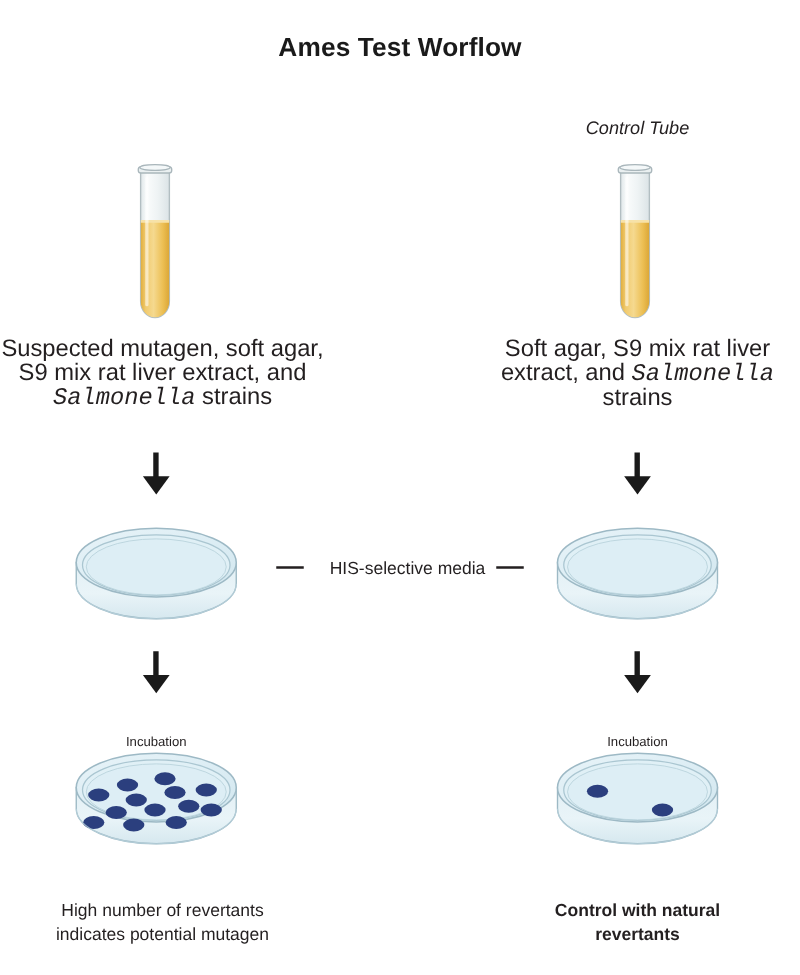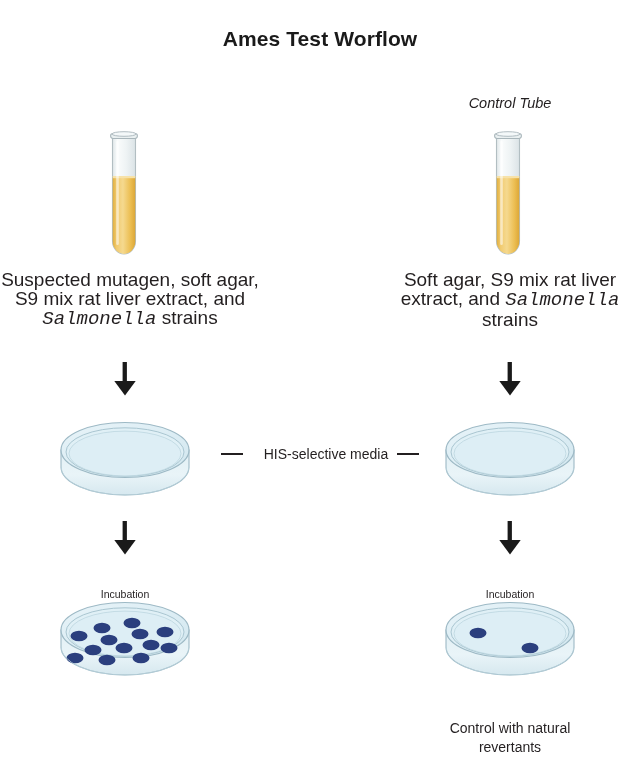--- a/index.html
+++ b/index.html
@@ -135,21 +135,21 @@
   .caption {
     position: absolute;
     top: 719px;
     width: 260px;
     text-align: center;
     font-size: 14px;
     line-height: 19px;
     color: #231f20;
   }
   .caption.left  { left: 0px; }
-  .caption.right { left: 380px; }
+  .caption.right { left: 380px; font-weight: bold; }
 
   svg { display: block; overflow: visible; }
 </style>
 </head>
 <body>
 
 <div id="canvas">
 
   <div class="title">Ames Test Worflow</div>
 
@@ -372,18 +372,22 @@
       <ellipse cx="70" cy="32" rx="59" ry="24.2" fill="#e0f0f6" stroke="#aac6d1" stroke-width="1"></ellipse>
       <ellipse cx="70" cy="33.5" rx="56" ry="22.4" fill="#ddeef5" stroke="#b8d2dc" stroke-width="0.7"></ellipse>
       <g id="colonies-control">
           <ellipse cx="38" cy="33" rx="8.5" ry="5.2" fill="#2b3f7e"></ellipse>
           <ellipse cx="90" cy="48" rx="8.5" ry="5.2" fill="#2b3f7e"></ellipse>
         </g>
       <path d="M6,47 a64,28 0 0 0 128,0" fill="none" stroke="#b9d2dc" stroke-width="0.9" opacity="0.8"></path>
     </svg>
   </div>
 
+  <div class="caption left">
+    <span>High number of revertants</span><br>
+    <span>indicates potential mutagen</span>
+  </div>
   <div class="caption right">
     <span>Control with natural</span><br>
     <span>revertants</span>
   </div>
 
 </div>
 
 </body></html>

